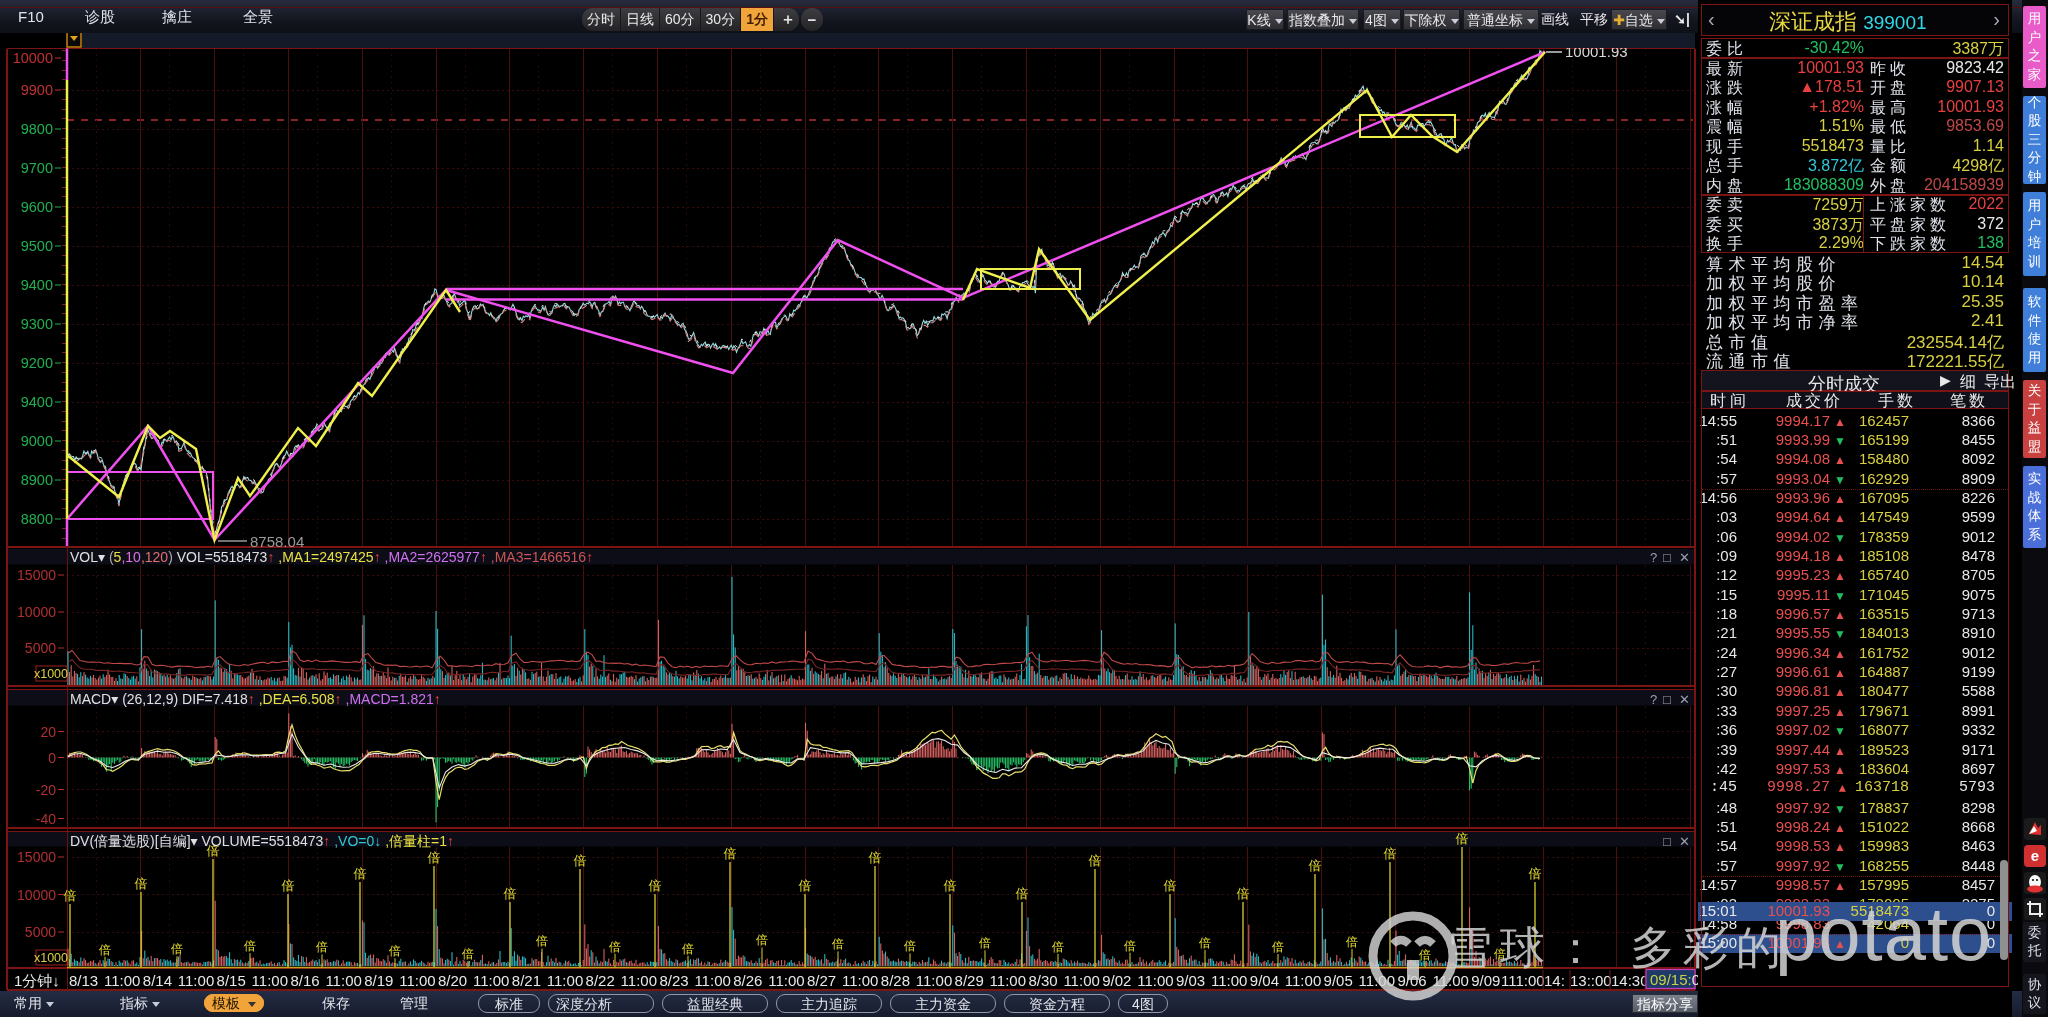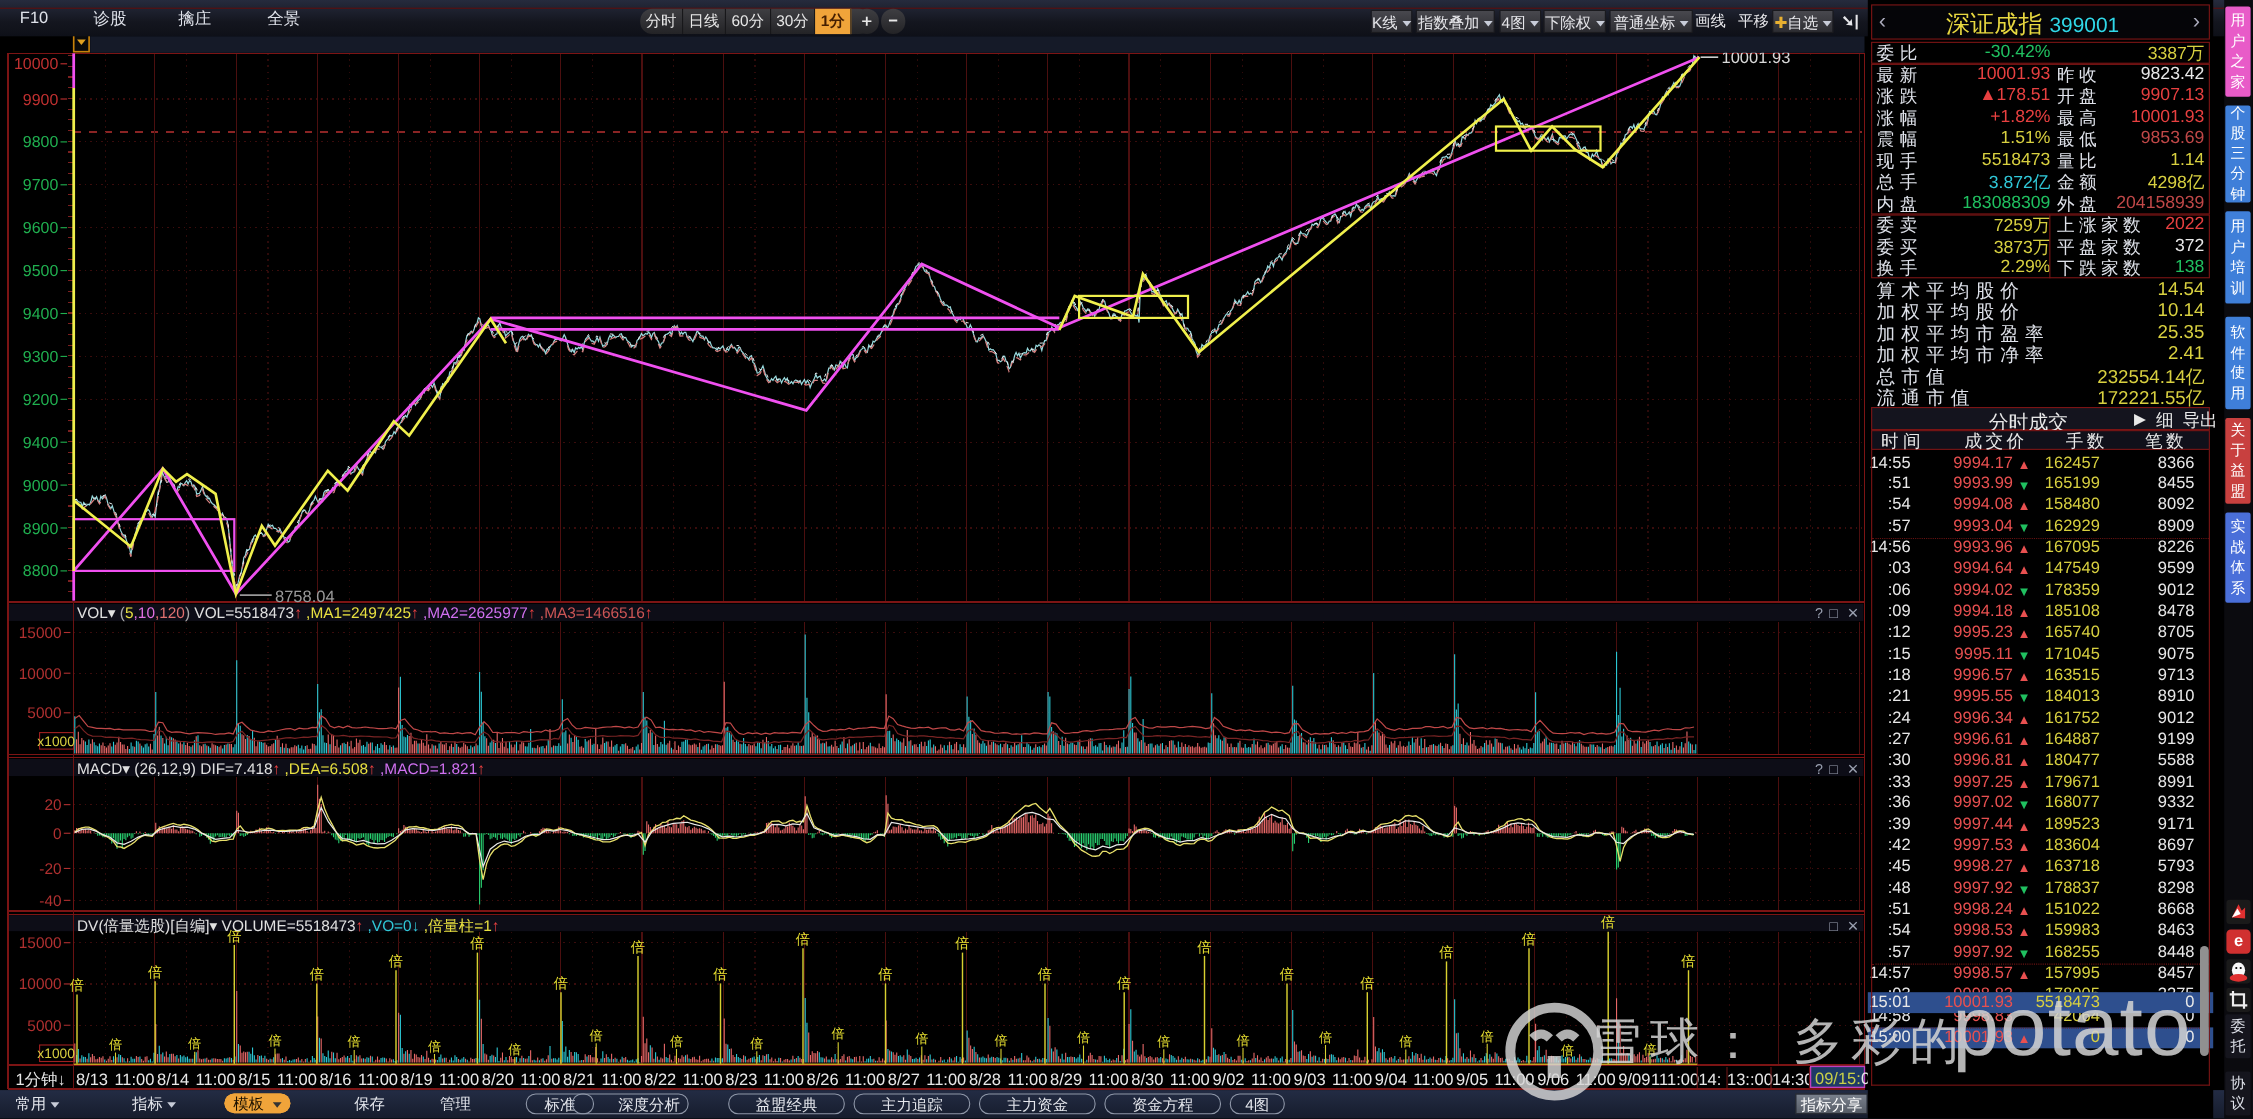--- a/index.html
+++ b/index.html
@@ -500,21 +500,21 @@
   </div>
 <div class="abs substrip"></div>
 <div class="abs bottombar" style="left:0;top:991px;width:2048px;height:26px">
     <div style="position:relative;width:100%;height:100%">
       <div class="bb" style="left:14px;">常用<span class="caret"></span></div>
       <div class="bb" style="left:120px;">指标<span class="caret"></span></div>
       <div class="bb" style="left:204px"><span class="bbtn" style="background:#f0a43a;color:#1a1000;border-color:#f0a43a">模板 <span class="caret" style="border-top-color:#333"></span></span></div>
       <div class="bb" style="left:322px;">保存</div>
       <div class="bb" style="left:400px;">管理</div>
       <div class="bb bbtn" style="left:478px;width:62px;text-align:center">标准</div>
-      <div class="bb bbtn" style="left:520px;width:106px;text-align:right">深度分析</div>
+      <div class="bb bbtn" style="left:548px;width:106px;text-align:left">深度分析</div>
       <div class="bb bbtn" style="left:662px;width:106px;text-align:center">益盟经典</div>
       <div class="bb bbtn" style="left:776px;width:106px;text-align:center">主力追踪</div>
       <div class="bb bbtn" style="left:890px;width:106px;text-align:center">主力资金</div>
       <div class="bb bbtn" style="left:1004px;width:106px;text-align:center">资金方程</div>
       <div class="bb bbtn" style="left:1118px;width:50px;text-align:center">4图</div>
       <div class="bb" style="left:1632px;width:66px;background:linear-gradient(#7a818d,#565c66);border:1px solid #2a2d33;text-align:center;color:#fff">指标分享</div>
       <div class="bb" style="left:1703px;width:38px;background:#f0a43a;color:#1a1000;text-align:center;border-radius:2px">分笔</div>
       <div class="bb" style="left:1753px;">分时</div>
       <div class="bb" style="left:1813px;">短线</div>
       <div class="bb" style="left:1873px;">仓位</div>
@@ -720,21 +720,21 @@
       <span class="tr-v">189523</span>
       <span class="tr-n">9171</span>
     </div>
     <div class="tickrow" style="top:759.8px;">
       <span class="tr-t">:42</span>
       <span class="tr-p">9997.53</span>
       <span class="arr" style="color:#e85050">▲</span>
       <span class="tr-v">183604</span>
       <span class="tr-n">8697</span>
     </div>
-    <div class="tickrow" style="top:779.2px;">
+    <div class="tickrow" style="top:779.2px;font-family:Liberation Mono, monospace;">
       <span class="tr-t">:45</span>
       <span class="tr-p">9998.27</span>
       <span class="arr" style="color:#e85050">▲</span>
       <span class="tr-v">163718</span>
       <span class="tr-n">5793</span>
     </div>
     <div class="tickrow" style="top:798.5px;">
       <span class="tr-t">:48</span>
       <span class="tr-p">9997.92</span>
       <span class="arr" style="color:#20c060">▼</span>

